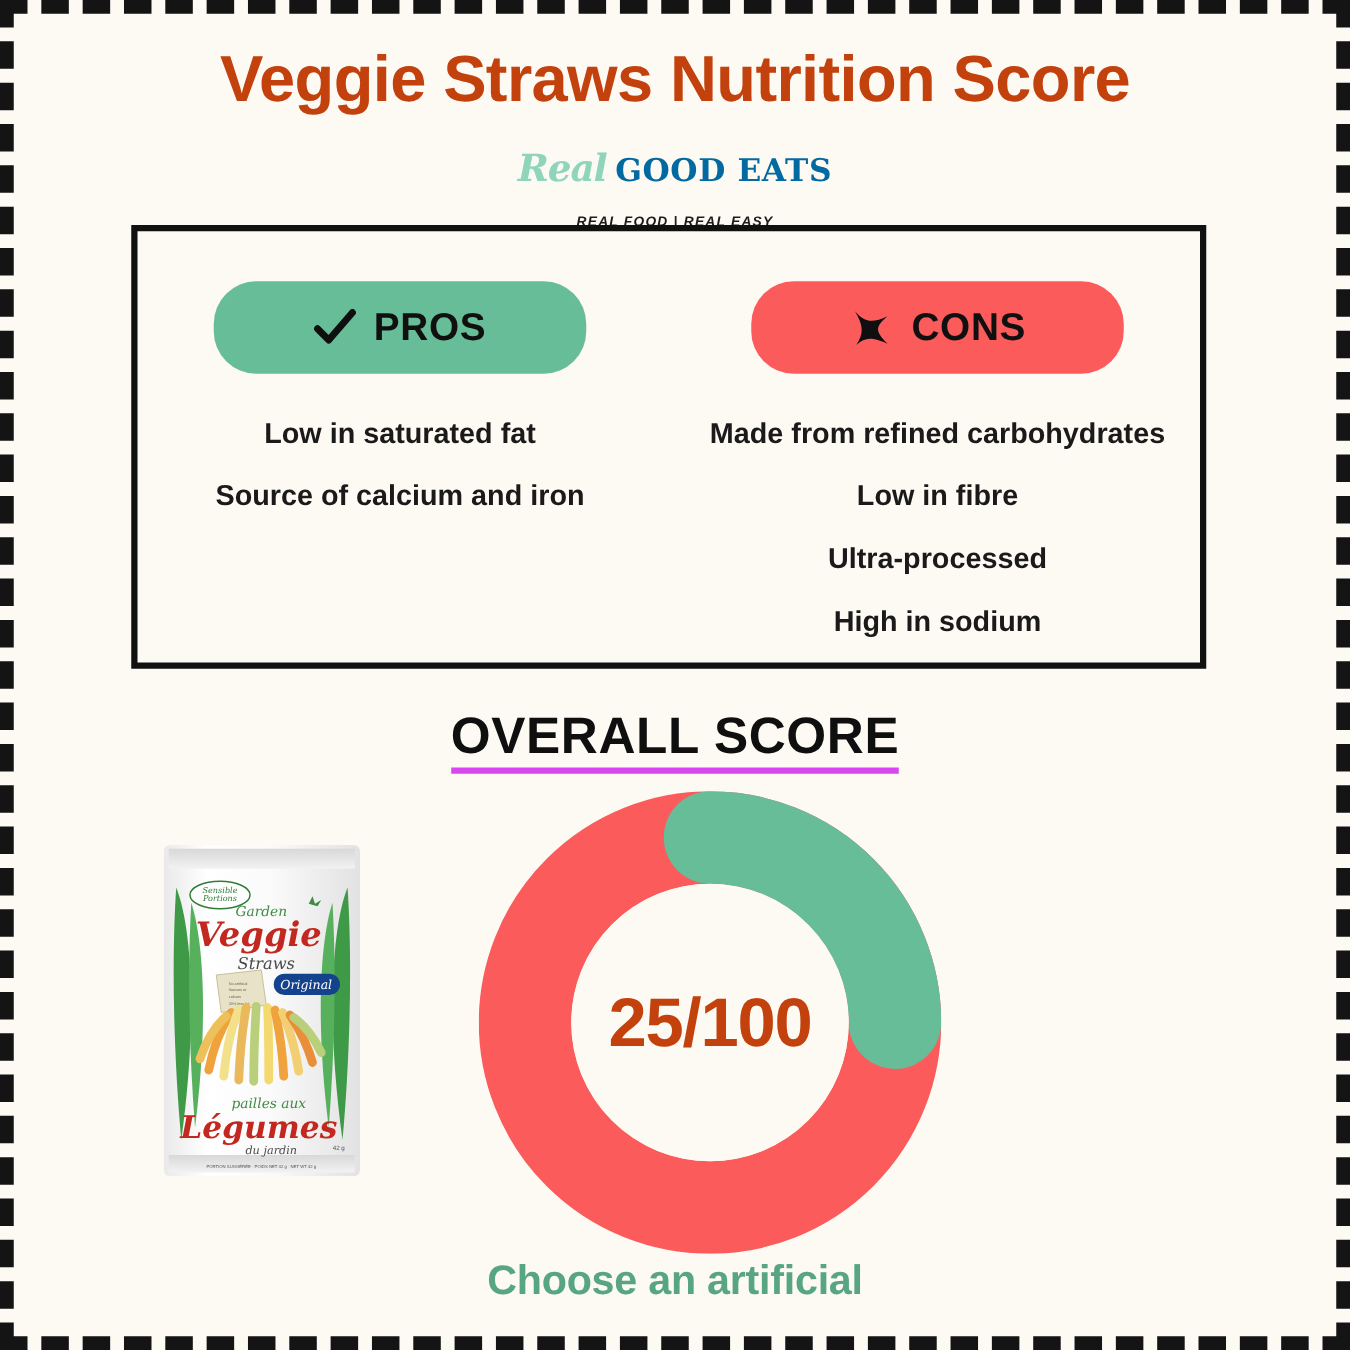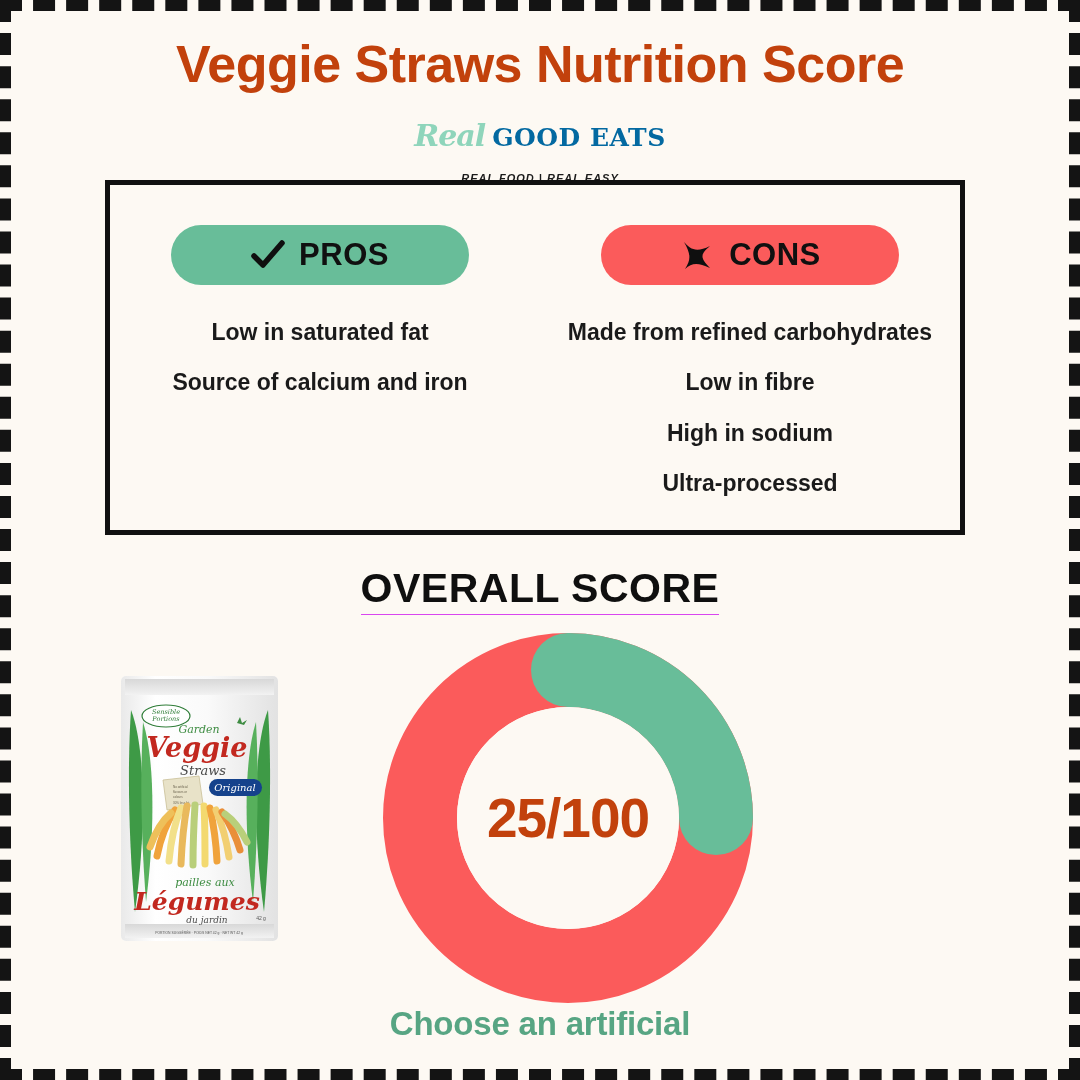--- a/index.html
+++ b/index.html
@@ -106,21 +106,21 @@
   }
   .pc-col {
     flex: 1 1 50%;
     padding-top: 45px;
     display: flex;
     flex-direction: column;
     align-items: center;
   }
   .pill {
     width: 298px;
-    height: 60px;
+    height: 74px;
     border-radius: 34px;
     display: flex;
     align-items: center;
     justify-content: center;
     gap: 14px;
     color: #101010;
     font-size: 31px;
     font-weight: bold;
     letter-spacing: 0.5px;
   }
@@ -148,21 +148,21 @@
     left: 0; top: 565px;
     width: 1080px;
     text-align: center;
   }
   .overall-text {
     display: inline-block;
     font-size: 41px;
     font-weight: bold;
     color: #0f0f0f;
     letter-spacing: 0.5px;
-    border-bottom: 1px solid #d946ef;
+    border-bottom: 5px solid #d946ef;
     padding-bottom: 2px;
   }
 
   
   .donut-wrap {
     position: absolute;
     left: 383px; top: 633px;
     width: 370px; height: 370px;
   }
   .donut-wrap svg { display: block; }
@@ -175,21 +175,21 @@
     justify-content: center;
     font-size: 55px;
     font-weight: bold;
     color: #c2410c;
     letter-spacing: -1px;
   }
 
   
   .package {
     position: absolute;
-    left: 121px; top: 676px;
+    left: 131px; top: 676px;
     width: 157px; height: 265px;
     border-radius: 5px;
     overflow: hidden;
     background: #ffffff;
   }
   .pkg-svg { display: block; }
 
   
   .footer {
     position: absolute;
@@ -243,22 +243,22 @@
         <span class="x-icon">
           <svg width="36" height="32" viewBox="0 0 36 32">
             <path d="M5 3 C11 10, 17 14, 31 7 C22 15, 20 18, 31 29 C18 23, 13 24, 6 30 C12 21, 12 15, 5 3 Z" fill="#0f0f0f"></path>
           </svg>
         </span>
         <span>CONS</span>
       </div>
       <div class="pc-list">
         <div class="pc-item">Made from refined carbohydrates</div>
         <div class="pc-item">Low in fibre</div>
+        <div class="pc-item">Ultra-processed</div>
         <div class="pc-item">High in sodium</div>
-        <div class="pc-item">Ultra-processed</div>
       </div>
     </div>
 
   </div>
 
   <div class="overall">
     <span class="overall-text">OVERALL SCORE</span>
   </div>
 
   <div class="package">

